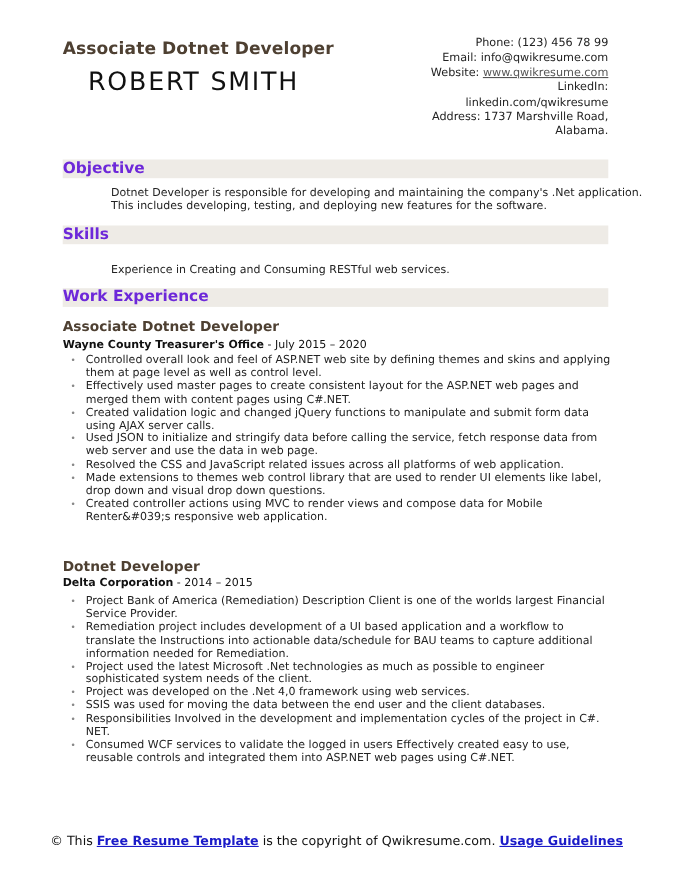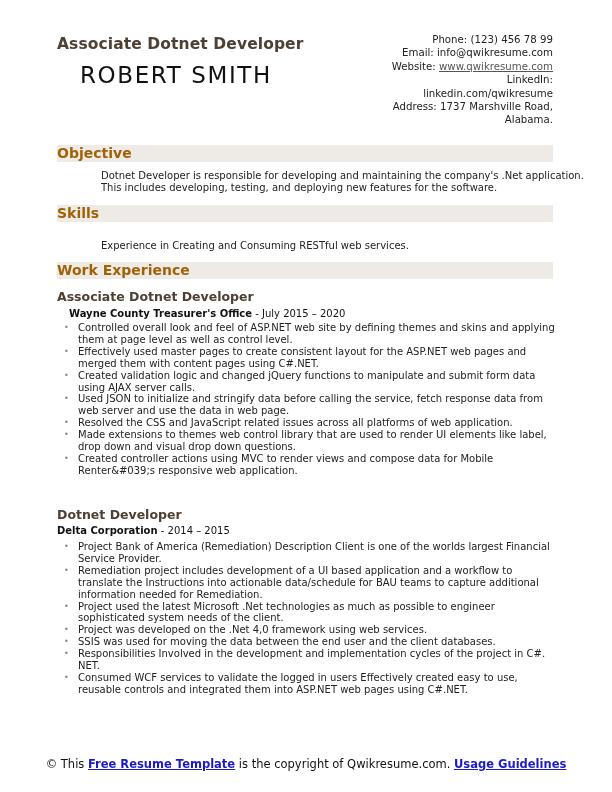--- a/index.html
+++ b/index.html
@@ -6,21 +6,21 @@
     html, body { width: 612px; height: 792px; background: #ffffff; overflow: hidden; }
     body { font-family: "DejaVu Sans", sans-serif; color: #222222; position: relative; }
 
     .header { position: absolute; left: 48px; top: 33px; width: 505px; height: 100px; }
     .job-title { position: absolute; left: 9px; top: 2px; font-size: 15.5px; font-weight: bold; color: #4e4032; letter-spacing: 0.1px; white-space: nowrap; }
     .name { position: absolute; left: 9px; top: 29px; font-size: 23px; color: #111111; letter-spacing: 1.6px; white-space: nowrap; margin-left: 23px; }
     .contact { position: absolute; right: 0; top: 0; text-align: right; font-size: 10.2px; line-height: 13.4px; color: #222; }
     .contact a { color: #555; text-decoration: underline; }
 
     .section-head { position: absolute; left: 57px; width: 496px; height: 17px; background: #eeebe6; }
-    .section-head span { position: absolute; left: 0px; top: 0px; font-size: 14px; font-weight: bold; color: #a16207; line-height: 17px; }
+    .section-head span { position: absolute; left: 0px; top: 0px; font-size: 14px; font-weight: bold; color: #6d28d9; line-height: 17px; }
 
     .para { position: absolute; left: 57px; width: 500px; font-size: 10px; line-height: 11.8px; color: #222; margin-left: 44px; }
 
     .role-title { position: absolute; left: 57px; font-size: 12.5px; font-weight: bold; color: #4e4032; white-space: nowrap; }
     .company-line { position: absolute; left: 57px; font-size: 10px; color: #111; white-space: nowrap; }
     .company-line b { font-weight: bold; }
 
     ul.bullets { position: absolute; left: 78px; width: 480px; list-style: none; font-size: 10px; line-height: 11.9px; color: #222; }
     ul.bullets li { position: relative; padding-left: 0; }
     ul.bullets li::before { content: "•"; position: absolute; left: -14px; top: 0; color: #888; font-size: 8px; }
@@ -53,21 +53,21 @@
 <div class="section-head" style="top:205px;">
   <span>Skills</span>
 </div>
 <div class="para" style="top:240px;">Experience in Creating and Consuming RESTful web services.</div>
 
 <div class="section-head" style="top:262px;text-align:right;">
   <span>Work Experience</span>
 </div>
 
 <div class="role-title" style="top:289px;">Associate Dotnet Developer</div>
-<div class="company-line" style="top:308px;margin-left:12px;"><b>Wayne County Treasurer's Office</b><span> - July 2015 – 2020</span></div>
+<div class="company-line" style="top:308px;"><b>Wayne County Treasurer's Office</b><span> - July 2015 – 2020</span></div>
 <ul class="bullets" style="top:322px;">
   <li>Controlled overall look and feel of ASP.NET web site by defining themes and skins and applying them at page level as well as control level.</li>
   <li>Effectively used master pages to create consistent layout for the ASP.NET web pages and merged them with content pages using C#.NET.</li>
   <li>Created validation logic and changed jQuery functions to manipulate and submit form data using AJAX server calls.</li>
   <li>Used JSON to initialize and stringify data before calling the service, fetch response data from web server and use the data in web page.</li>
   <li>Resolved the CSS and JavaScript related issues across all platforms of web application.</li>
   <li>Made extensions to themes web control library that are used to render UI elements like label, drop down and visual drop down questions.</li>
   <li>Created controller actions using MVC to render views and compose data for Mobile Renter&amp;#039;s responsive web application.</li>
 </ul>
 

